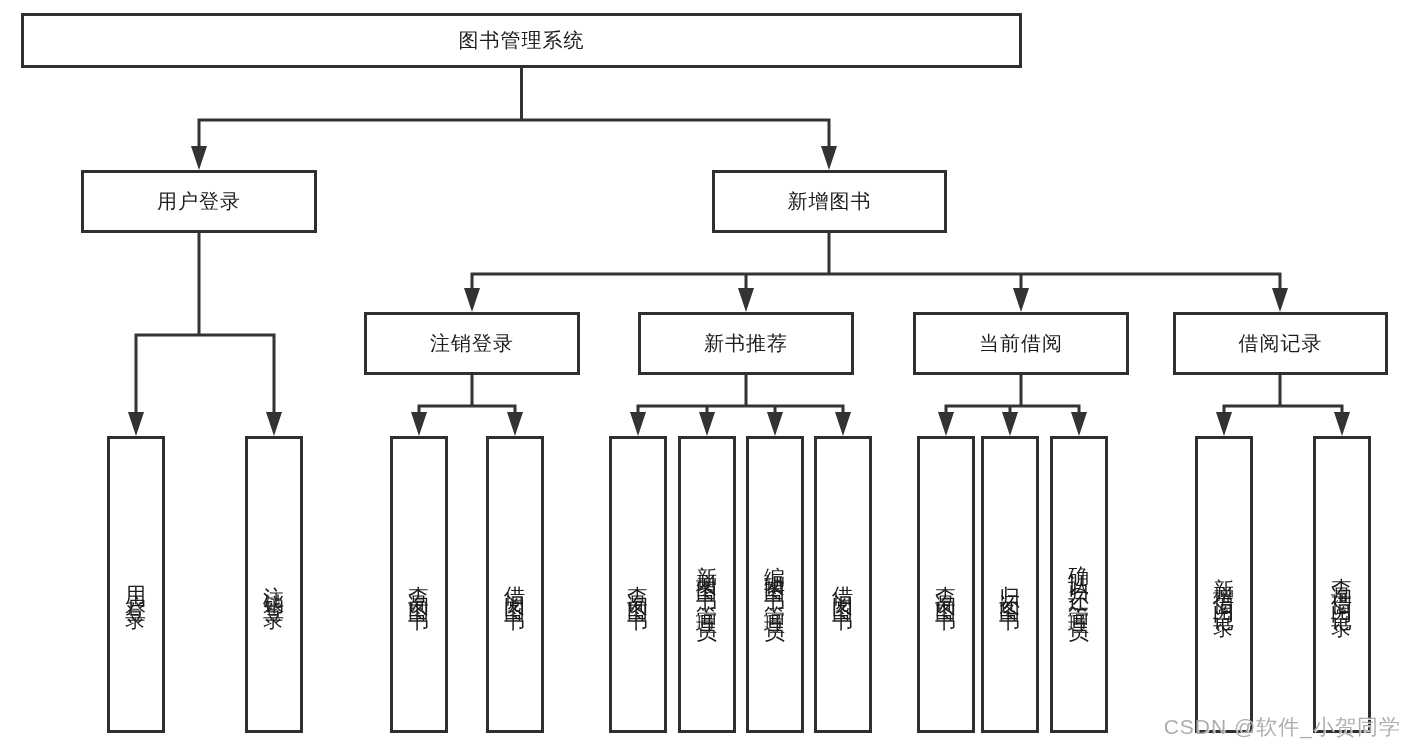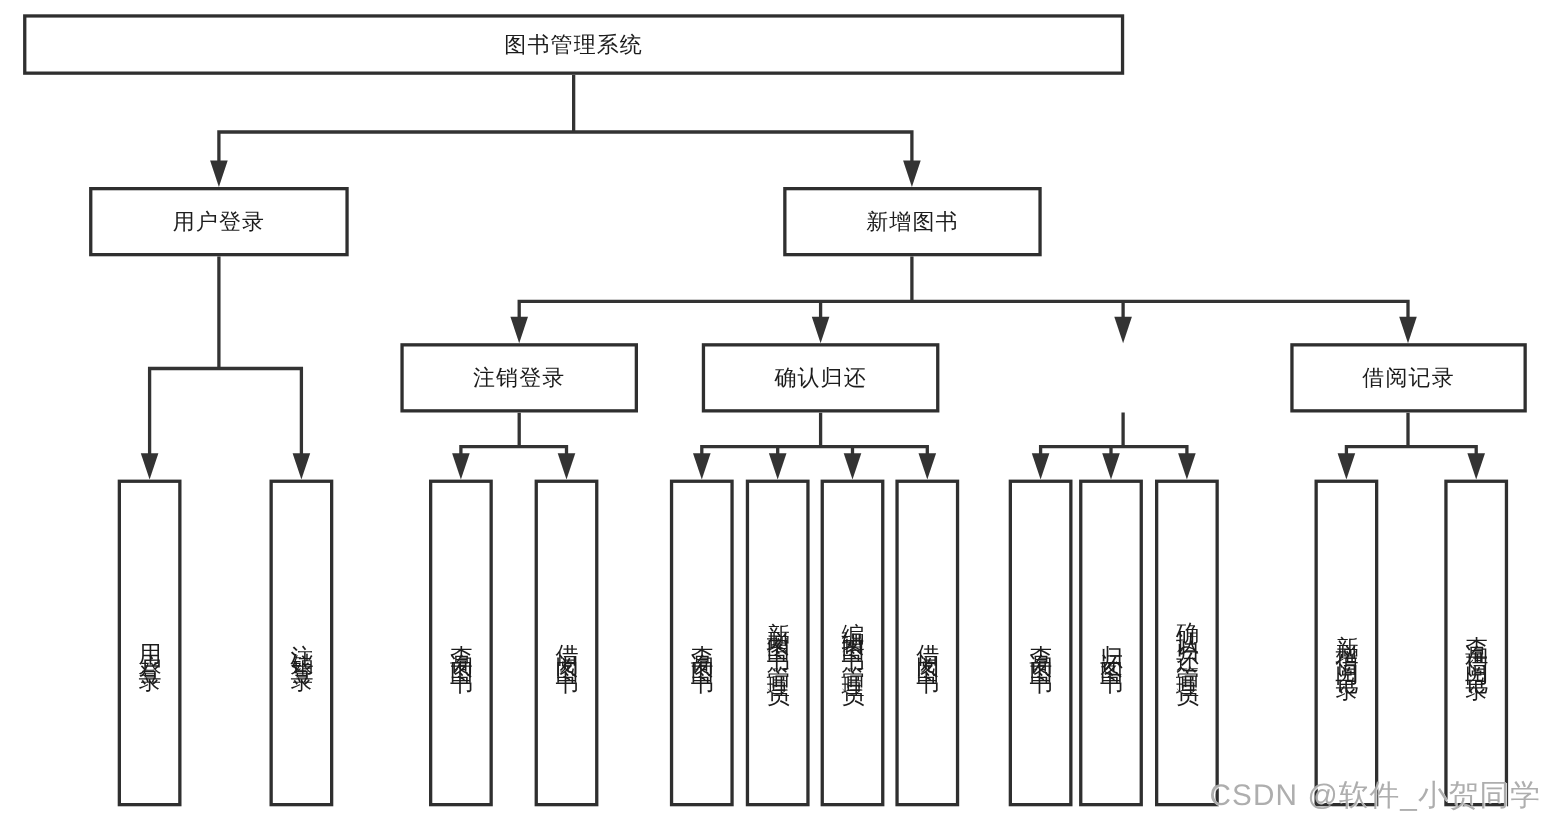--- a/index.html
+++ b/index.html
@@ -42,21 +42,21 @@
     text-orientation: mixed;
     font-size: 21px;
     letter-spacing: 8px;
     line-height: 1;
     color: #1c1c1c;
   }
   #watermark {
     position: absolute;
     right: 4px;
     bottom: 6px;
-    font-size: 27px;
+    font-size: 21px;
     color: rgba(170, 170, 170, 0.95);
     letter-spacing: 1px;
     z-index: 3;
     white-space: nowrap;
     text-shadow: 1px 1px 0 rgba(255,255,255,0.8);
   }
 </style>
 </head>
 <body>
 
@@ -101,21 +101,22 @@
       <polygon points="1334,412 1350,412 1342,436"></polygon>
     </g>
   </svg>
 
   <div class="node hnode" style="left:21px;top:13px;width:1001px;height:55px">图书管理系统</div>
 
   <div class="node hnode" style="left:81px;top:170px;width:236px;height:63px">用户登录</div>
   <div class="node hnode" style="left:712px;top:170px;width:235px;height:63px">新增图书</div>
 
   <div class="node hnode" style="left:364px;top:312px;width:216px;height:63px">注销登录</div>
-  <div class="node hnode" style="left:638px;top:312px;width:216px;height:63px">确认归还</div>
+  <div class="node hnode" style="left:638px;top:312px;width:216px;height:63px">新书推荐</div>
+  <div class="node hnode" style="left:913px;top:312px;width:216px;height:63px">当前借阅</div>
   <div class="node hnode" style="left:1173px;top:312px;width:215px;height:63px">借阅记录</div>
 
   <div class="node leaf" style="left:107px">
     <span class="vtext">用户登录</span>
   </div>
   <div class="node leaf" style="left:245px">
     <span class="vtext">注销登录</span>
   </div>
 
   <div class="node leaf" style="left:390px">

